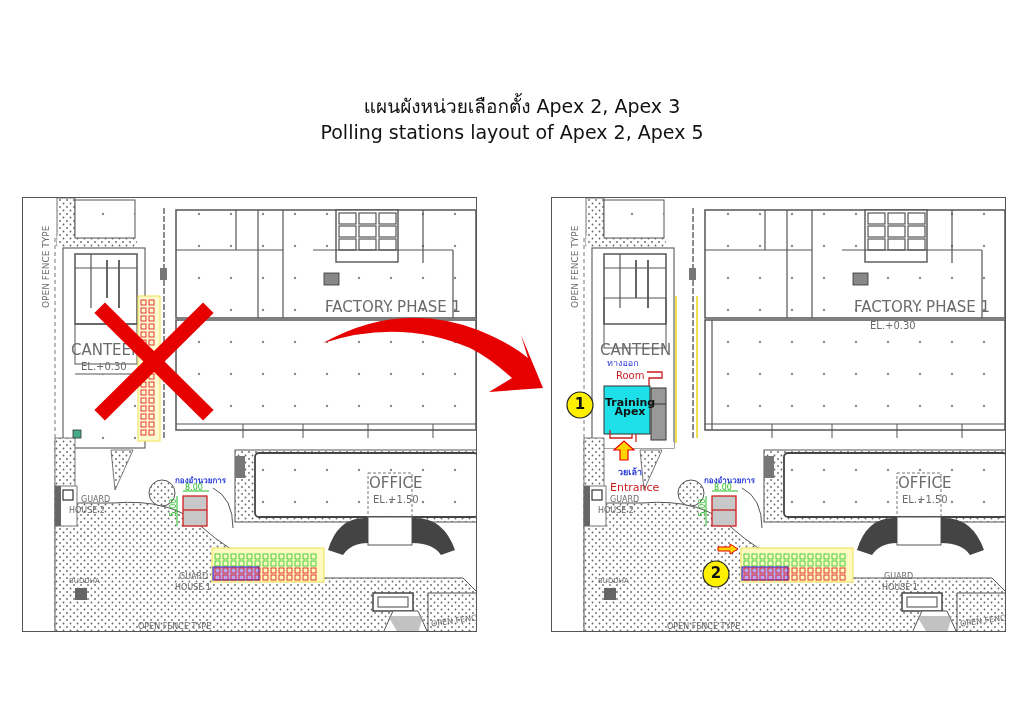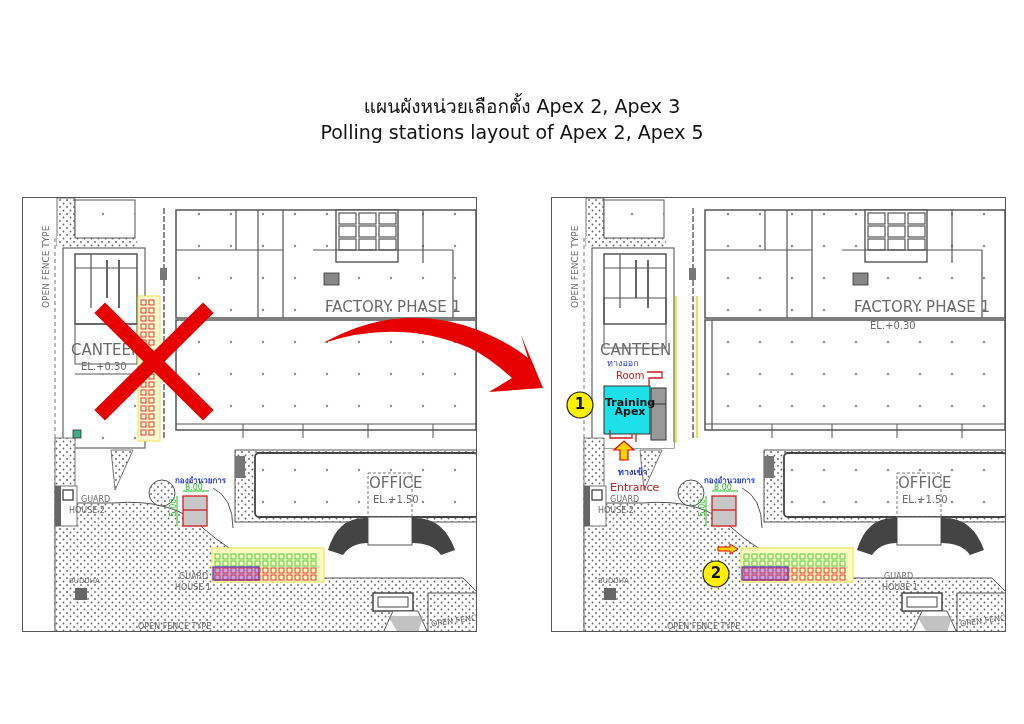--- a/index.html
+++ b/index.html
@@ -405,21 +405,21 @@
   <div class="lbl" style="left:152px;top:276px;font-size:8px;color:#2a3bd6;font-weight:bold;">กองอำนวยการ</div>
   <div class="lbl" style="left:162px;top:285px;font-size:8px;color:#22bb22;">8.00</div>
   <div class="lbl" style="left:142px;top:305px;font-size:8px;color:#22bb22;transform:rotate(-90deg);">5.00</div>
 
   <div class="lbl" style="left:55px;top:158px;font-size:9px;color:#2a3bd6;font-weight:normal;">ทางออก</div>
   <div class="lbl" style="left:64px;top:172px;font-size:10px;color:#c81e1e;">Room</div>
   <div class="lbl" style="left:53px;top:200px;width:50px;text-align:center;font-size:11px;line-height:9px;color:#111;font-weight:bold;">
     <div>Training</div>
     <div>Apex</div>
   </div>
-  <div class="lbl" style="left:66px;top:267px;font-size:9px;color:#2a3bd6;font-weight:bold;">ทางเข้า</div>
+  <div class="lbl" style="left:66px;top:267px;font-size:9px;color:#2a3bd6;font-weight:bold;">วยเล้า</div>
   <div class="lbl" style="left:58px;top:283px;font-size:11px;color:#c81e1e;">Entrance</div>
 
   <svg class="arrow-overlay" width="455" height="435">
     <path d="M62 252 L72 243 L82 252 L76 252 L76 262 L68 262 L68 252 Z" fill="#ffd400" stroke="#e60000" stroke-width="1.2"></path>
   </svg>
 
   <svg class="arrow-overlay" width="455" height="435">
     <path d="M166 349 L178 349 L178 346 L186 351 L178 356 L178 353 L166 353 Z" fill="#ffd400" stroke="#e60000" stroke-width="1"></path>
   </svg>
 

